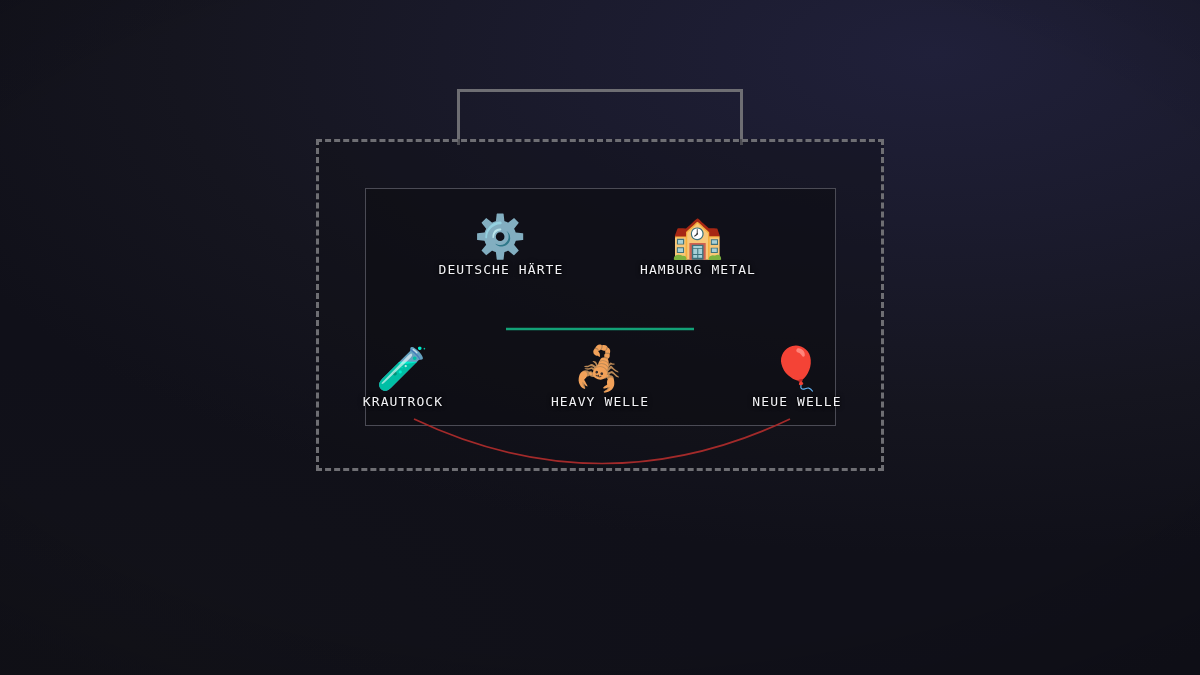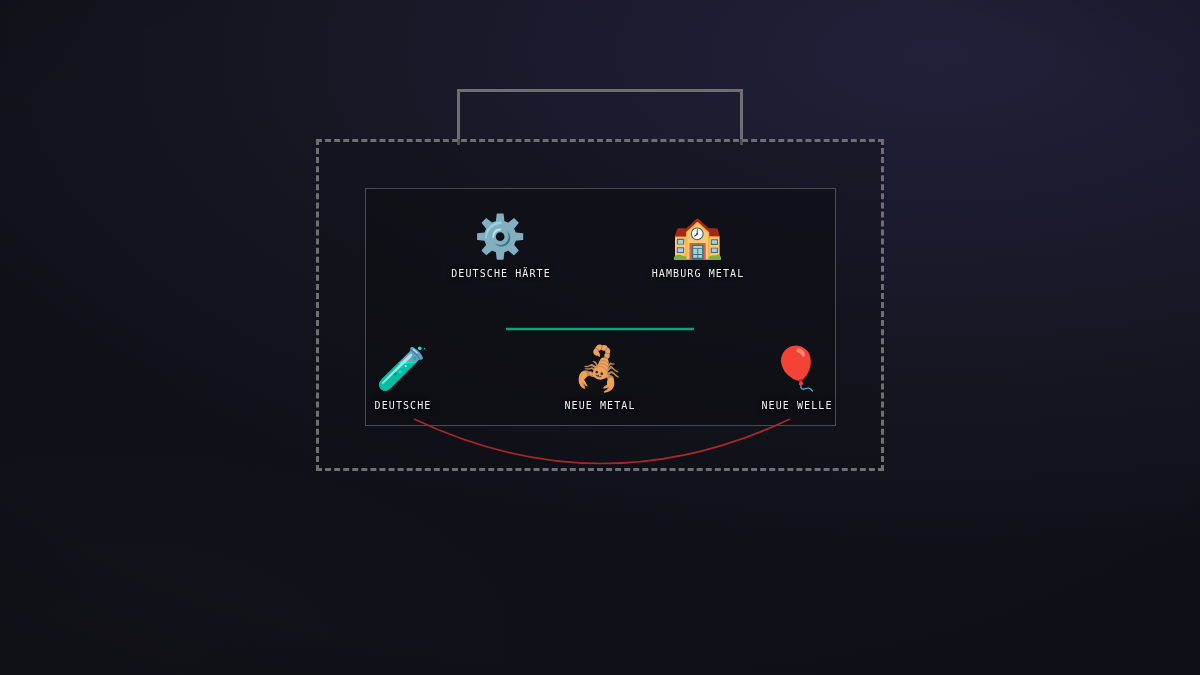--- a/index.html
+++ b/index.html
@@ -90,22 +90,21 @@
   .node-emoji {
     font-size:42px;
     line-height:48px;
     height:50px;
     display:flex;
     align-items:center;
     justify-content:center;
     user-select:none;
   }
   .node-label {
-    margin-top:6px;
-    font-size:10px;
+    font-size:13px;
     letter-spacing:1.1px;
     color:#f2f2f6;
     white-space:nowrap;
     text-shadow:0 0 5px rgba(0,0,0,0.95), 0 0 2px rgba(0,0,0,1);
   }
 
   
   #node-0 { left:501px; top:212px; }
   #node-1 { left:698px; top:212px; }
   #node-2 { left:403px; top:344px; }
@@ -143,26 +142,26 @@
     <div class="node-label">DEUTSCHE HÄRTE</div>
   </div>
 
   <div class="node" id="node-1">
     <div class="node-emoji">🏫</div>
     <div class="node-label">HAMBURG METAL</div>
   </div>
 
   <div class="node" id="node-2">
     <div class="node-emoji">🧪</div>
-    <div class="node-label">DEUTSCHE</div>
+    <div class="node-label">KRAUTROCK</div>
   </div>
 
   <div class="node" id="node-3">
     <div class="node-emoji">🦂</div>
-    <div class="node-label">NEUE METAL</div>
+    <div class="node-label">HEAVY WELLE</div>
   </div>
 
   <div class="node" id="node-4">
     <div class="node-emoji">🎈</div>
     <div class="node-label">NEUE WELLE</div>
   </div>
 
 </div>
 
 <div id="footer">

